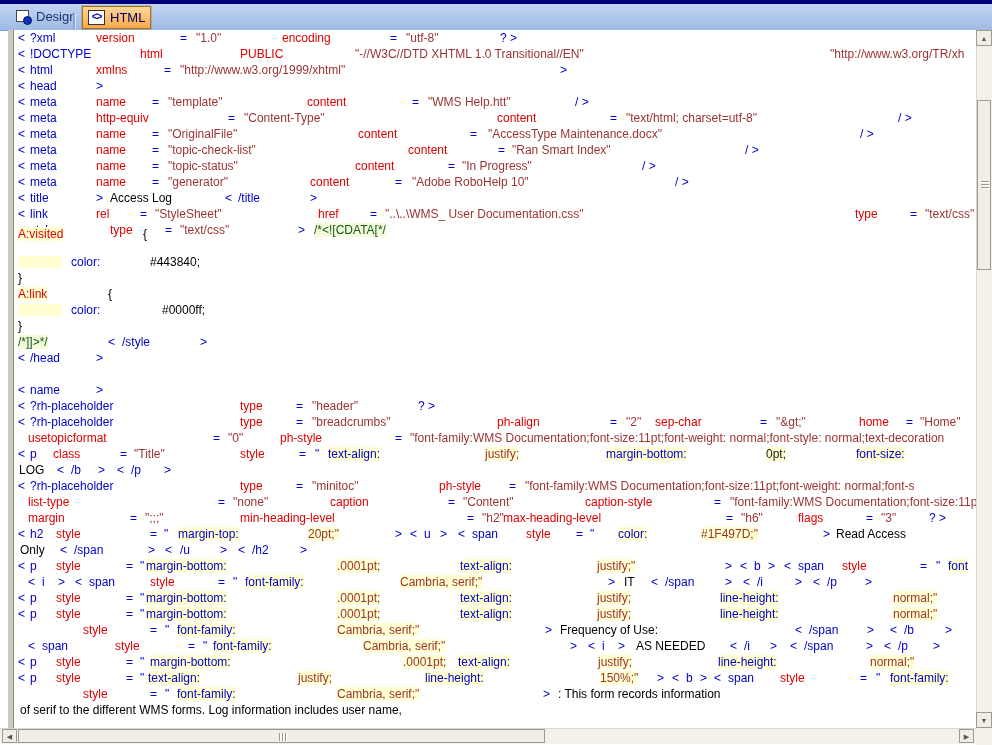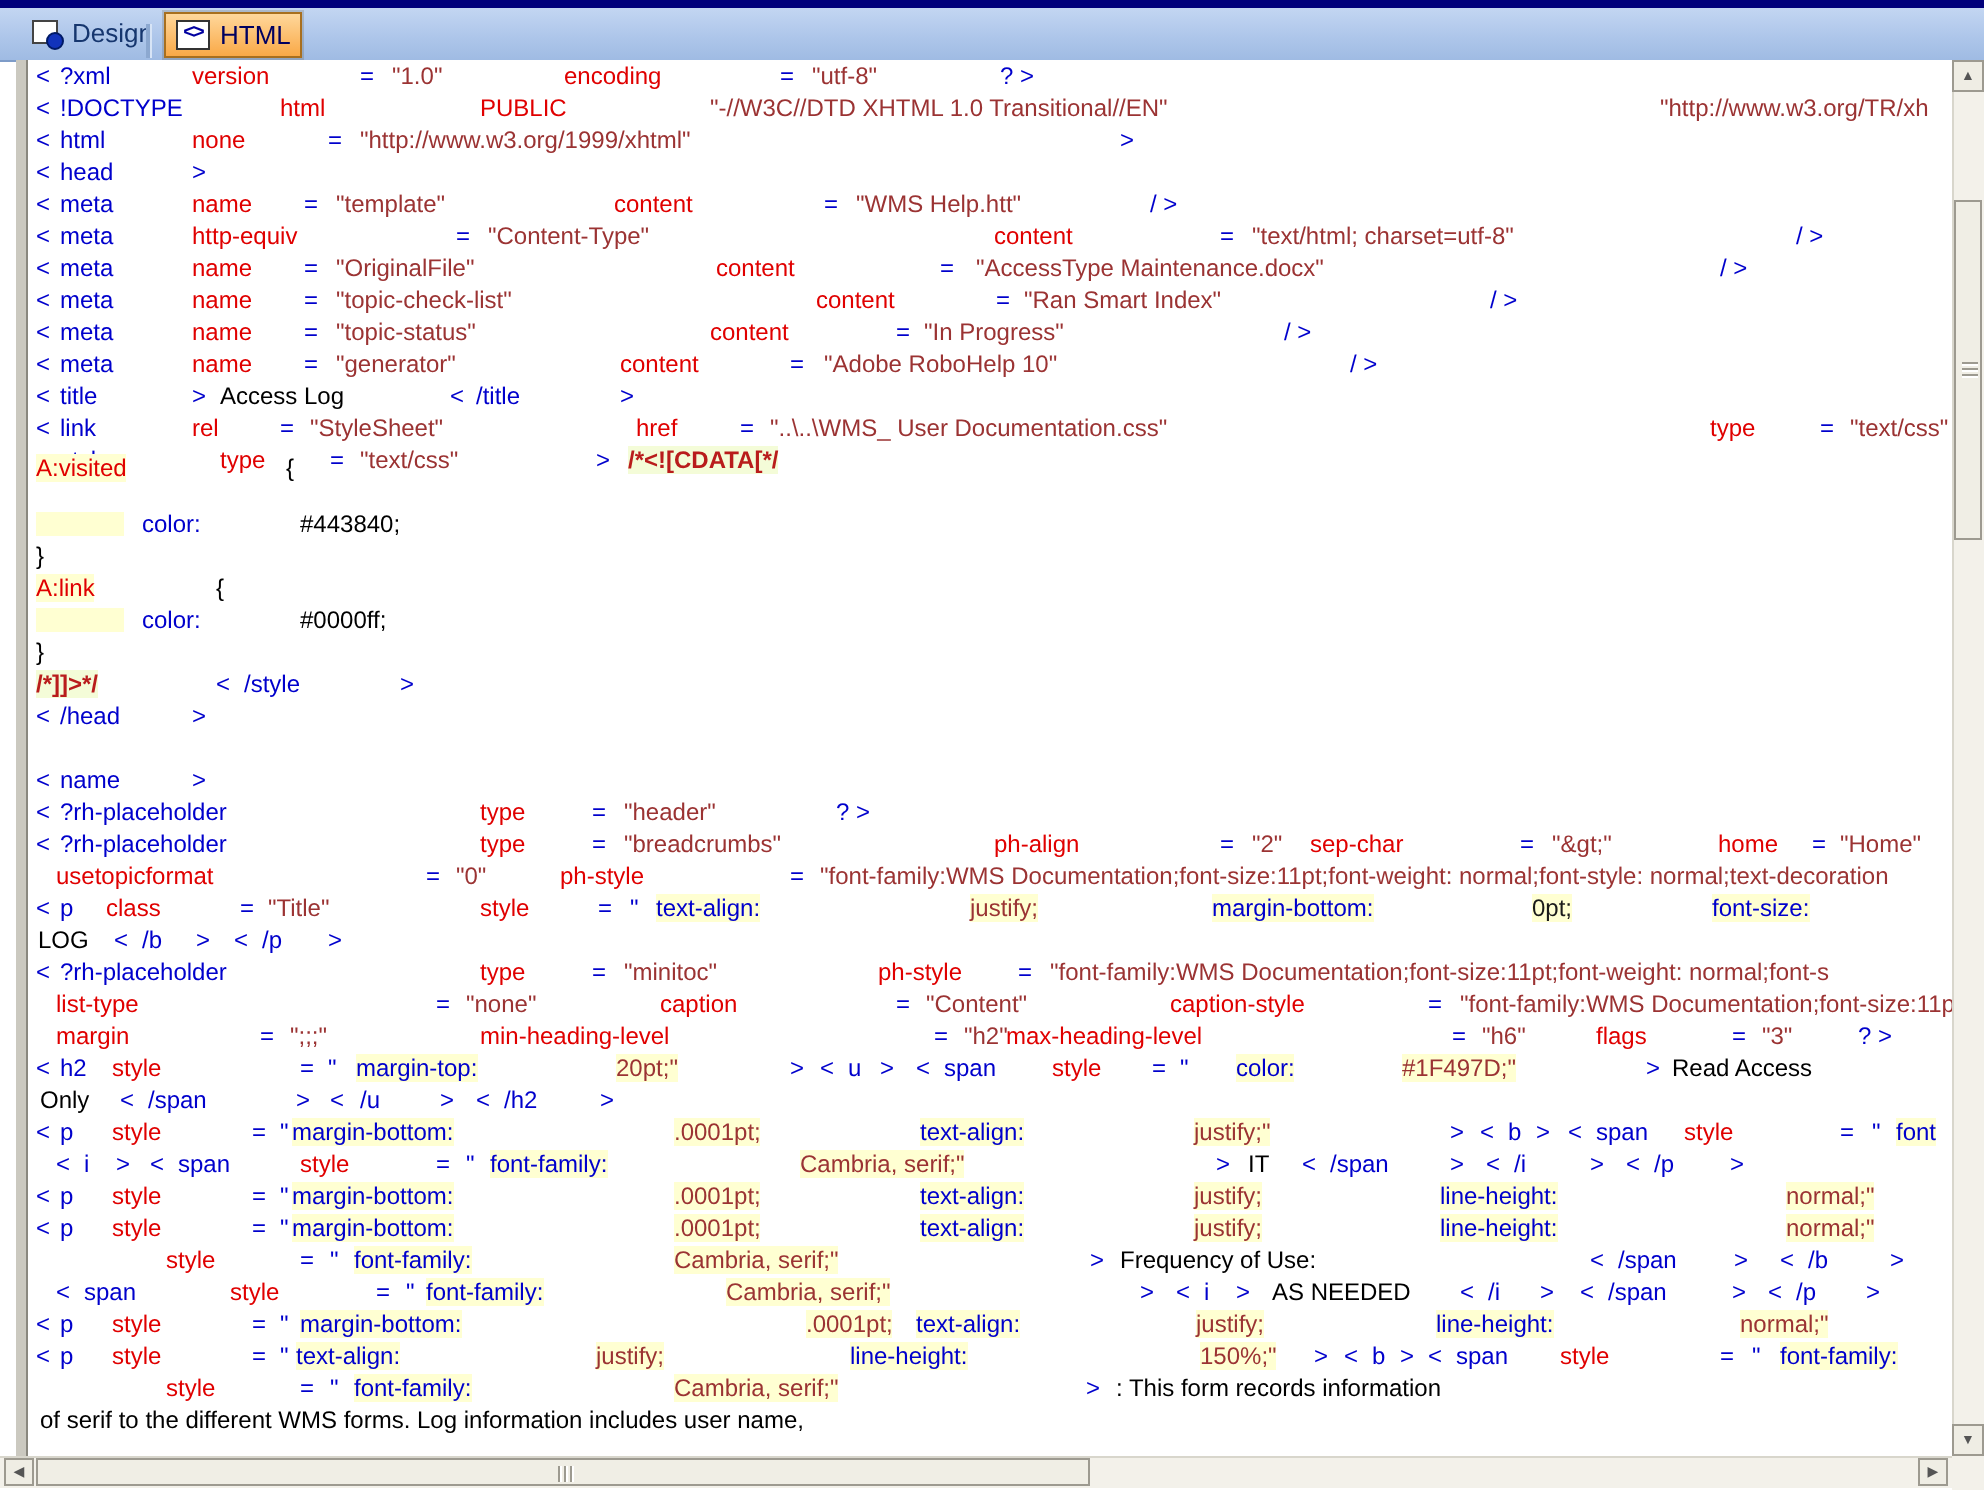--- a/index.html
+++ b/index.html
@@ -28,21 +28,21 @@
   .line{position:absolute;left:0;width:962px;height:16px;white-space:pre;}
   .tk{position:absolute;top:1px;font-size:12px;line-height:14px;}
   .g{color:#0000cc;}                                  
   .a{color:#e00000;}                                  
   .v{color:#9b3333;}                                  
   .p{color:#0000cc;background:#ffffd2;}               
   .s{color:#9b3333;background:#ffffd2;}               
   .b{color:#1a1a1a;background:#ffffd2;}               
   .k{color:#000000;}                                  
   .t{color:#000000;}                                  
-  .c{color:#b91c1c;background:#f4fcd8;font-weight:bold;}               
+  .c{color:#14532d;background:#f4fcd8;}               
   .e{color:#e00000;background:#ffffd2;}               
   .i{background:#ffffd2;height:12px;top:2px;}         
   
   .sb-btn{position:absolute;background:#efede4;border:1px solid #9d9a90;box-sizing:border-box;
           color:#555;display:flex;align-items:center;justify-content:center;font-size:7px;line-height:7px;}
   #vsb{position:absolute;left:976px;top:30px;width:16px;height:698px;background:#f3f1ea;border-left:1px solid #d8d6cc;box-sizing:border-box;}
   #vsb-up{left:976px;top:30px;width:16px;height:16px;}
   #vsb-down{left:976px;top:712px;width:16px;height:16px;}
   #vsb-thumb{position:absolute;left:977px;top:100px;width:14px;height:170px;background:#f0eee5;
              border:1px solid #9d9a90;box-sizing:border-box;}
@@ -77,36 +77,36 @@
       <span class="html-ico">&lt;&gt;</span>
       <span class="label">HTML</span>
     </div>
   </div>
 
   <div id="gutter"></div>
 
   <div id="code">
       <div class="line" style="top: 0px;"><span class="tk g" style="left: 4px;">&lt;</span><span class="tk g" style="left: 16px;">?xml</span><span class="tk a" style="left: 82px;">version</span><span class="tk g" style="left: 166px;">=</span><span class="tk v" style="left: 182px;">"1.0"</span><span class="tk a" style="left: 268px;">encoding</span><span class="tk g" style="left: 376px;">=</span><span class="tk v" style="left: 392px;">"utf-8"</span><span class="tk g" style="left: 486px;">? &gt;</span></div>
       <div class="line" style="top: 16px;"><span class="tk g" style="left: 4px;">&lt;</span><span class="tk g" style="left: 16px;">!DOCTYPE</span><span class="tk a" style="left: 126px;">html</span><span class="tk a" style="left: 226px;">PUBLIC</span><span class="tk v" style="left: 341px;">"-//W3C//DTD XHTML 1.0 Transitional//EN"</span><span class="tk v" style="left: 816px;">"http://www.w3.org/TR/xh</span></div>
-      <div class="line" style="top: 32px;"><span class="tk g" style="left: 4px;">&lt;</span><span class="tk g" style="left: 16px;">html</span><span class="tk a" style="left: 82px;">none</span><span class="tk g" style="left: 150px;">=</span><span class="tk v" style="left: 166px;">"http://www.w3.org/1999/xhtml"</span><span class="tk g" style="left: 546px;">&gt;</span></div>
+      <div class="line" style="top: 32px;"><span class="tk g" style="left: 4px;">&lt;</span><span class="tk g" style="left: 16px;">html</span><span class="tk a" style="left: 82px;">xmlns</span><span class="tk g" style="left: 150px;">=</span><span class="tk v" style="left: 166px;">"http://www.w3.org/1999/xhtml"</span><span class="tk g" style="left: 546px;">&gt;</span></div>
       <div class="line" style="top: 48px;"><span class="tk g" style="left: 4px;">&lt;</span><span class="tk g" style="left: 16px;">head</span><span class="tk g" style="left: 82px;">&gt;</span></div>
       <div class="line" style="top: 64px;"><span class="tk g" style="left: 4px;">&lt;</span><span class="tk g" style="left: 16px;">meta</span><span class="tk a" style="left: 82px;">name</span><span class="tk g" style="left: 138px;">=</span><span class="tk v" style="left: 154px;">"template"</span><span class="tk a" style="left: 293px;">content</span><span class="tk g" style="left: 398px;">=</span><span class="tk v" style="left: 414px;">"WMS Help.htt"</span><span class="tk g" style="left: 561px;">/ &gt;</span></div>
       <div class="line" style="top: 80px;"><span class="tk g" style="left: 4px;">&lt;</span><span class="tk g" style="left: 16px;">meta</span><span class="tk a" style="left: 82px;">http-equiv</span><span class="tk g" style="left: 214px;">=</span><span class="tk v" style="left: 230px;">"Content-Type"</span><span class="tk a" style="left: 483px;">content</span><span class="tk g" style="left: 596px;">=</span><span class="tk v" style="left: 612px;">"text/html; charset=utf-8"</span><span class="tk g" style="left: 884px;">/ &gt;</span></div>
       <div class="line" style="top: 96px;"><span class="tk g" style="left: 4px;">&lt;</span><span class="tk g" style="left: 16px;">meta</span><span class="tk a" style="left: 82px;">name</span><span class="tk g" style="left: 138px;">=</span><span class="tk v" style="left: 154px;">"OriginalFile"</span><span class="tk a" style="left: 344px;">content</span><span class="tk g" style="left: 456px;">=</span><span class="tk v" style="left: 474px;">"AccessType Maintenance.docx"</span><span class="tk g" style="left: 846px;">/ &gt;</span></div>
       <div class="line" style="top: 112px;"><span class="tk g" style="left: 4px;">&lt;</span><span class="tk g" style="left: 16px;">meta</span><span class="tk a" style="left: 82px;">name</span><span class="tk g" style="left: 138px;">=</span><span class="tk v" style="left: 154px;">"topic-check-list"</span><span class="tk a" style="left: 394px;">content</span><span class="tk g" style="left: 484px;">=</span><span class="tk v" style="left: 498px;">"Ran Smart Index"</span><span class="tk g" style="left: 731px;">/ &gt;</span></div>
       <div class="line" style="top: 128px;"><span class="tk g" style="left: 4px;">&lt;</span><span class="tk g" style="left: 16px;">meta</span><span class="tk a" style="left: 82px;">name</span><span class="tk g" style="left: 138px;">=</span><span class="tk v" style="left: 154px;">"topic-status"</span><span class="tk a" style="left: 341px;">content</span><span class="tk g" style="left: 434px;">=</span><span class="tk v" style="left: 448px;">"In Progress"</span><span class="tk g" style="left: 628px;">/ &gt;</span></div>
       <div class="line" style="top: 144px;"><span class="tk g" style="left: 4px;">&lt;</span><span class="tk g" style="left: 16px;">meta</span><span class="tk a" style="left: 82px;">name</span><span class="tk g" style="left: 138px;">=</span><span class="tk v" style="left: 154px;">"generator"</span><span class="tk a" style="left: 296px;">content</span><span class="tk g" style="left: 381px;">=</span><span class="tk v" style="left: 398px;">"Adobe RoboHelp 10"</span><span class="tk g" style="left: 661px;">/ &gt;</span></div>
       <div class="line" style="top: 160px;"><span class="tk g" style="left: 4px;">&lt;</span><span class="tk g" style="left: 16px;">title</span><span class="tk g" style="left: 82px;">&gt;</span><span class="tk t" style="left: 96px;">Access Log</span><span class="tk g" style="left: 211px;">&lt;</span><span class="tk g" style="left: 224px;">/title</span><span class="tk g" style="left: 296px;">&gt;</span></div>
       <div class="line" style="top: 176px;"><span class="tk g" style="left: 4px;">&lt;</span><span class="tk g" style="left: 16px;">link</span><span class="tk a" style="left: 82px;">rel</span><span class="tk g" style="left: 126px;">=</span><span class="tk v" style="left: 141px;">"StyleSheet"</span><span class="tk a" style="left: 304px;">href</span><span class="tk g" style="left: 356px;">=</span><span class="tk v" style="left: 371px;">"..\..\WMS_ User Documentation.css"</span><span class="tk a" style="left: 841px;">type</span><span class="tk g" style="left: 896px;">=</span><span class="tk v" style="left: 911px;">"text/css"</span></div>
       <div class="line" style="top: 192px;"><span class="tk g" style="left: 4px;">&lt;</span><span class="tk g" style="left: 16px;">style</span><span class="tk a" style="left: 96px;">type</span><span class="tk g" style="left: 151px;">=</span><span class="tk v" style="left: 166px;">"text/css"</span><span class="tk g" style="left: 284px;">&gt;</span><span class="tk c" style="left: 300px;">/*&lt;![CDATA[*/</span></div>
       <div class="line" style="top: 196px;"><span class="tk e" style="left: 4px;">A:visited</span><span class="tk k" style="left: 129px;">{</span></div>
       <div class="line" style="top: 224px;"><span class="tk i" style="left: 4px; width: 44px;"></span><span class="tk g" style="left: 57px;">color:</span><span class="tk k" style="left: 136px;">#443840;</span></div>
       <div class="line" style="top: 240px;"><span class="tk k" style="left: 4px;">}</span></div>
       <div class="line" style="top: 256px;"><span class="tk e" style="left: 4px;">A:link</span><span class="tk k" style="left: 94px;">{</span></div>
-      <div class="line" style="top: 272px;"><span class="tk i" style="left: 4px; width: 44px;"></span><span class="tk g" style="left: 57px;">color:</span><span class="tk k" style="left: 136px;">#0000ff;</span></div>
+      <div class="line" style="top: 272px;"><span class="tk i" style="left: 4px; width: 44px;"></span><span class="tk g" style="left: 57px;">color:</span><span class="tk k" style="left: 148px;">#0000ff;</span></div>
       <div class="line" style="top: 288px;"><span class="tk k" style="left: 4px;">}</span></div>
       <div class="line" style="top: 304px;"><span class="tk c" style="left: 4px;">/*]]&gt;*/</span><span class="tk g" style="left: 94px;">&lt;</span><span class="tk g" style="left: 108px;">/style</span><span class="tk g" style="left: 186px;">&gt;</span></div>
       <div class="line" style="top: 320px;"><span class="tk g" style="left: 4px;">&lt;</span><span class="tk g" style="left: 16px;">/head</span><span class="tk g" style="left: 82px;">&gt;</span></div>
       <div class="line" style="top: 336px;"></div>
       <div class="line" style="top: 352px;"><span class="tk g" style="left: 4px;">&lt;</span><span class="tk g" style="left: 16px;">name</span><span class="tk g" style="left: 82px;">&gt;</span></div>
       <div class="line" style="top: 368px;"><span class="tk g" style="left: 4px;">&lt;</span><span class="tk g" style="left: 16px;">?rh-placeholder</span><span class="tk a" style="left: 226px;">type</span><span class="tk g" style="left: 282px;">=</span><span class="tk v" style="left: 298px;">"header"</span><span class="tk g" style="left: 404px;">? &gt;</span></div>
       <div class="line" style="top: 384px;"><span class="tk g" style="left: 4px;">&lt;</span><span class="tk g" style="left: 16px;">?rh-placeholder</span><span class="tk a" style="left: 226px;">type</span><span class="tk g" style="left: 282px;">=</span><span class="tk v" style="left: 298px;">"breadcrumbs"</span><span class="tk a" style="left: 483px;">ph-align</span><span class="tk g" style="left: 596px;">=</span><span class="tk v" style="left: 612px;">"2"</span><span class="tk a" style="left: 641px;">sep-char</span><span class="tk g" style="left: 746px;">=</span><span class="tk v" style="left: 762px;">"&amp;gt;"</span><span class="tk a" style="left: 845px;">home</span><span class="tk g" style="left: 892px;">=</span><span class="tk v" style="left: 906px;">"Home"</span></div>
       <div class="line" style="top: 400px;"><span class="tk a" style="left: 14px;">usetopicformat</span><span class="tk g" style="left: 199px;">=</span><span class="tk v" style="left: 214px;">"0"</span><span class="tk a" style="left: 266px;">ph-style</span><span class="tk g" style="left: 381px;">=</span><span class="tk v" style="left: 396px;">"font-family:WMS Documentation;font-size:11pt;font-weight: normal;font-style: normal;text-decoration</span></div>
       <div class="line" style="top: 416px;"><span class="tk g" style="left: 4px;">&lt;</span><span class="tk g" style="left: 16px;">p</span><span class="tk a" style="left: 39px;">class</span><span class="tk g" style="left: 106px;">=</span><span class="tk v" style="left: 120px;">"Title"</span><span class="tk a" style="left: 226px;">style</span><span class="tk g" style="left: 285px;">=</span><span class="tk g" style="left: 301px;">"</span><span class="tk p" style="left: 314px;">text-align:</span><span class="tk s" style="left: 471px;">justify;</span><span class="tk p" style="left: 592px;">margin-bottom:</span><span class="tk b" style="left: 752px;">0pt;</span><span class="tk p" style="left: 842px;">font-size:</span></div>
       <div class="line" style="top: 432px;"><span class="tk t" style="left: 5px;">LOG</span><span class="tk g" style="left: 43px;">&lt;</span><span class="tk g" style="left: 57px;">/b</span><span class="tk g" style="left: 84px;">&gt;</span><span class="tk g" style="left: 103px;">&lt;</span><span class="tk g" style="left: 117px;">/p</span><span class="tk g" style="left: 150px;">&gt;</span></div>

